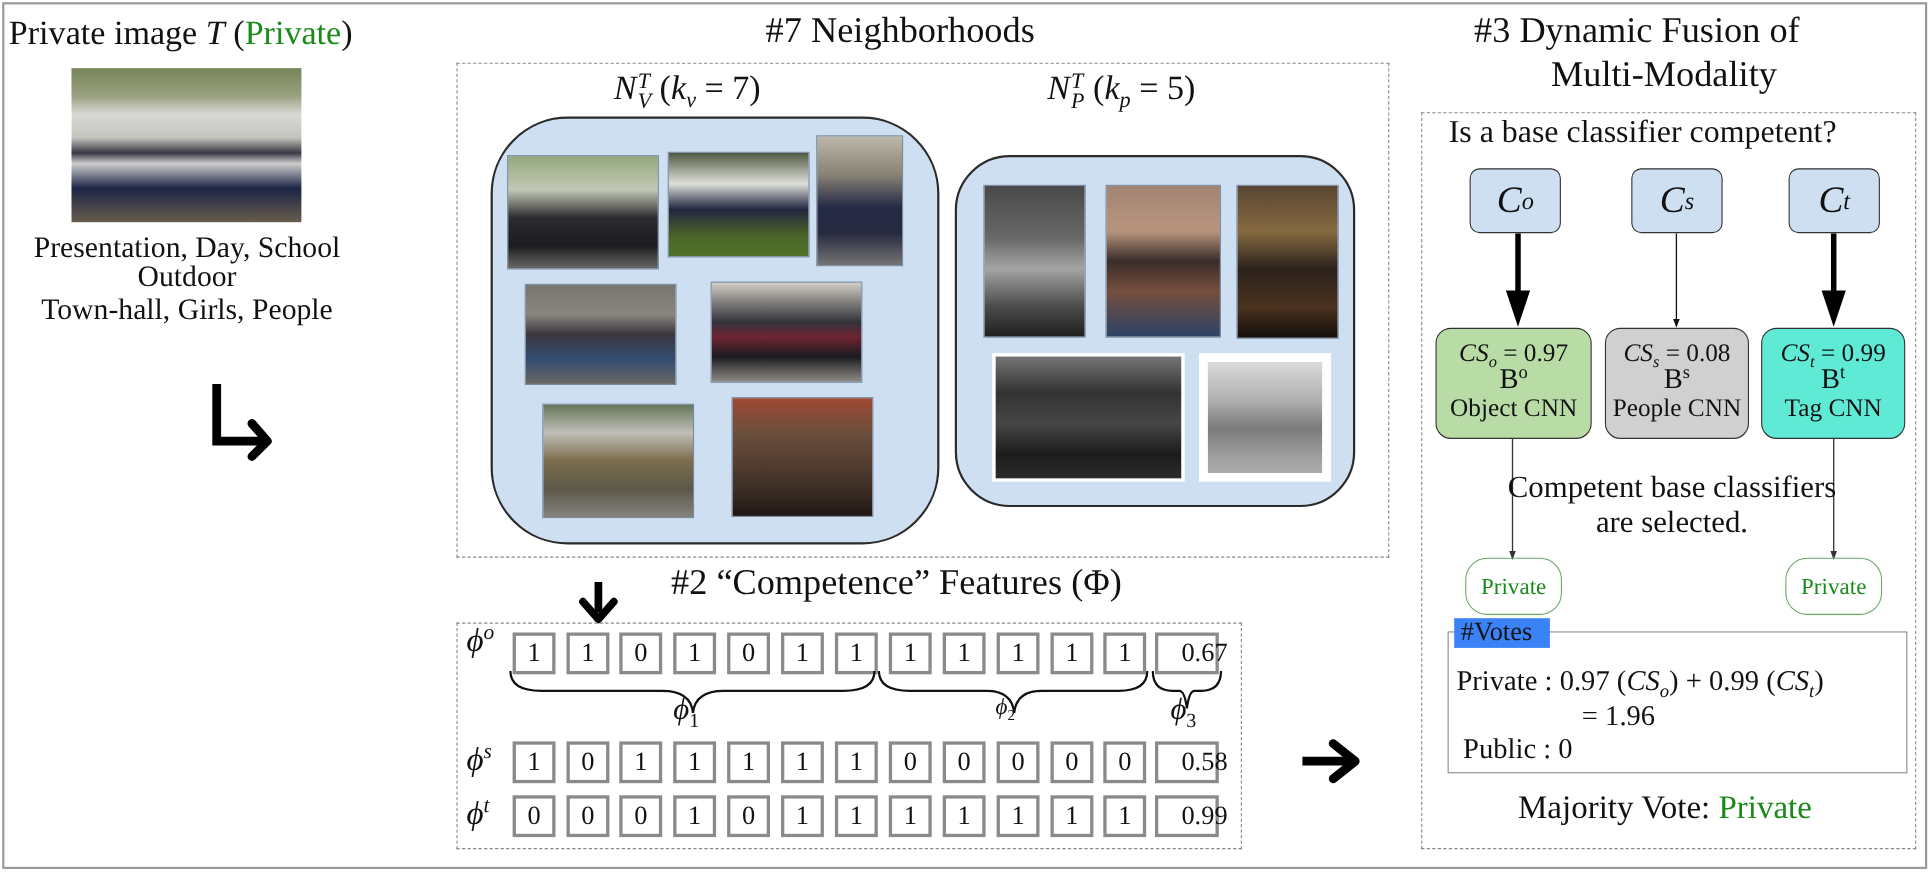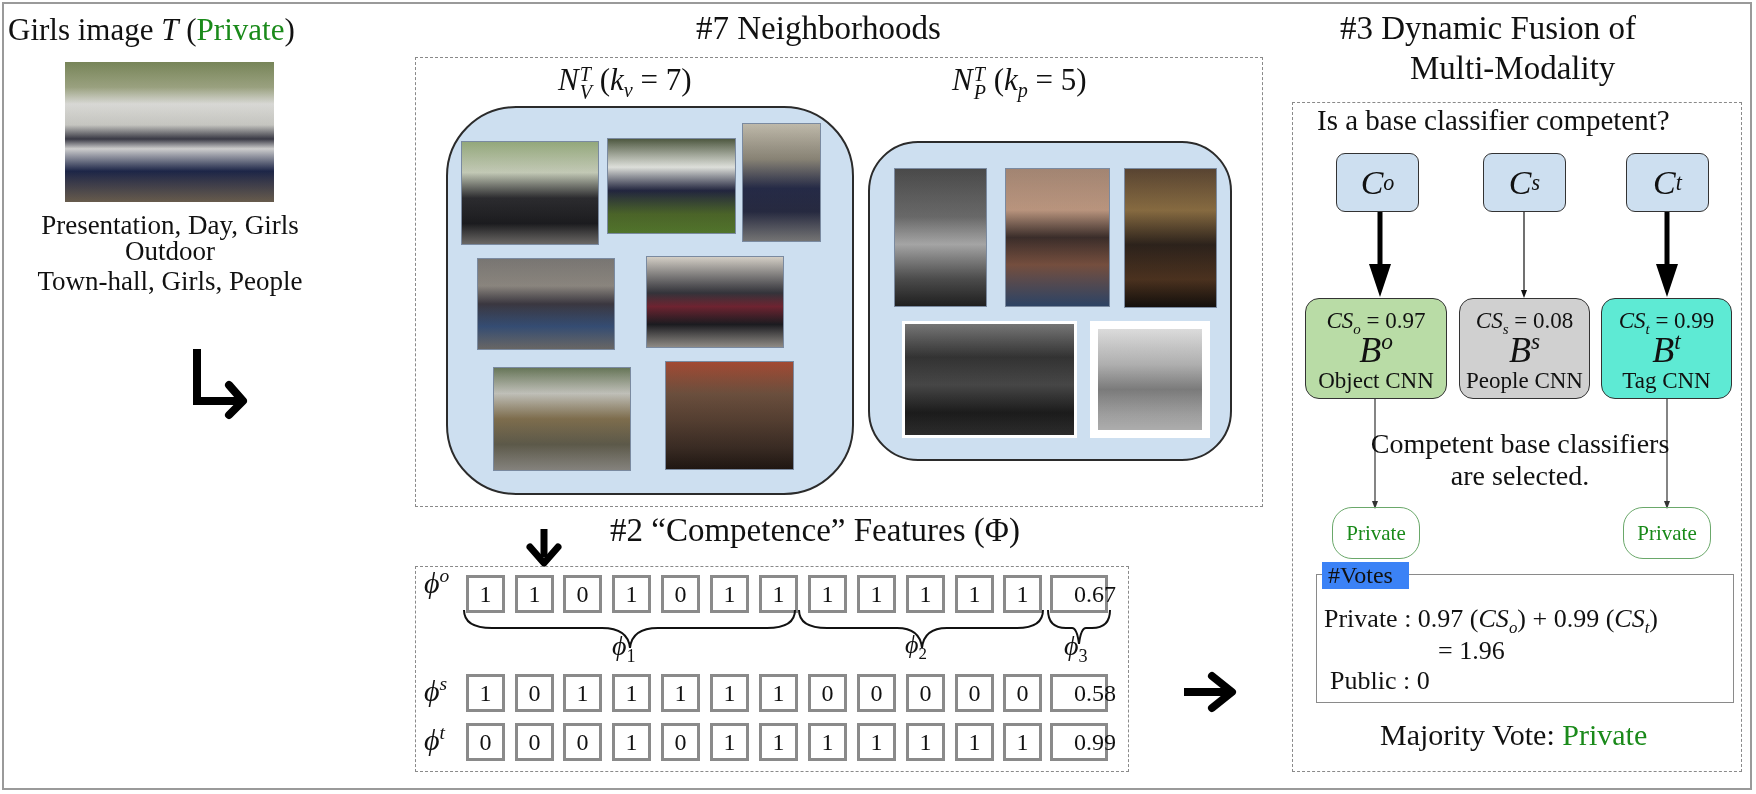--- a/index.html
+++ b/index.html
@@ -14,44 +14,44 @@
   sup, sub { font-size: 0.65em; line-height: 0; }
   
   .photo { position: absolute; border: 1px solid #7a8aa0; box-sizing: border-box; overflow: hidden; }
   .photo::after { content: ""; position: absolute; inset: 0; background: linear-gradient(180deg, rgba(255,255,255,0.08), rgba(0,0,0,0.25)); }
   .nb { position: absolute; background: #cddff0; border: 2px solid #2b2b2b; box-sizing: border-box; }
   
   .cbox { position: absolute; background: #cddff0; border: 1.5px solid #333; border-radius: 9px; box-sizing: border-box;
           display: flex; align-items: center; justify-content: center; font-size: 34px; font-style: italic; }
   .bbox { position: absolute; border: 1.5px solid #333; border-radius: 14px; box-sizing: border-box; text-align: center; line-height: 1.02; padding-top: 10px; }
   .bbox .cs { font-size: 23px; font-style: italic; white-space: nowrap; }
-  .bbox .b { font-size: 36px; font-style: italic; }
+  .bbox .b { font-size: 26px; }
   .bbox .n { font-size: 23px; white-space: nowrap; }
   .pill { position: absolute; border: 1px solid #6aa86a; border-radius: 20px; box-sizing: border-box; color: #1a8a1a; font-size: 21px;
           display: flex; align-items: center; justify-content: center; }
   
   .cell { position: absolute; width: 39px; height: 38px; border: 3px solid #8a8a8a; box-sizing: border-box;
           display: flex; align-items: center; justify-content: center; font-size: 24px; background: #fff; }
   .cell.wide { width: 58px; padding-left: 32px; }
   .rowlabel { position: absolute; font-size: 30px; font-style: italic; }
 </style>
 </head>
 <body>
 
 <div class="abs frame"></div>
 
 <div class="abs title" style="left:8px; top:12px; font-size:31px;">
-  <span>Girls image </span><span class="it">T</span><span> (</span><span class="green">Private</span><span>)</span>
+  <span>Private image </span><span class="it">T</span><span> (</span><span class="green">Private</span><span>)</span>
 </div>
 
 <div class="photo" style="left:65px; top:62px; width:209px; height:140px; border:none;
      background: linear-gradient(180deg, #6b7a4a 0%, #9aa27c 18%, #e8e8e4 30%, #dcdcd6 45%, #3a3a48 55%, #f3f3f3 62%, #1f2a55 78%, #8a7a66 100%);"></div>
 
 <div class="abs" style="left:0; top:210px; width:340px; text-align:center; font-size:27px; line-height:30px;">
-  <div>Presentation, Day, Girls</div>
+  <div>Presentation, Day, School</div>
   <div style="margin-top:-4px;">Outdoor</div>
   <div>Town-hall, Girls, People</div>
 </div>
 
 <svg class="abs" style="left:185px; top:345px;" width="70" height="75">
   <path d="M12 4 V 56 H 56" stroke="#000" stroke-width="8" fill="none"></path>
   <path d="M44 40 L 58 56 L 44 70" stroke="#000" stroke-width="8" fill="none" stroke-linecap="round" stroke-linejoin="round"></path>
 </svg>
 
 <div class="abs title" style="left:696px; top:10px;">#7 Neighborhoods</div>
@@ -111,21 +111,21 @@
   <div class="cell" style="left:1003px; top:575px;">1</div>
   <div class="cell wide" style="left:1050px; top:575px;">0.67</div>
 </div>
 
 <svg class="abs" style="left:462px; top:608px;" width="670" height="50">
   <path d="M2 2 Q 2 20 30 20 L 140 20 Q 166 20 168 40 Q 170 20 196 20 L 305 20 Q 333 20 333 2" stroke="#111" stroke-width="2" fill="none"></path>
   <path d="M337 2 Q 337 20 365 20 L 435 20 Q 458 20 460 40 Q 462 20 485 20 L 555 20 Q 581 20 581 2" stroke="#111" stroke-width="2" fill="none"></path>
   <path d="M586 2 Q 586 20 604 20 L 610 20 Q 615 20 617 36 Q 619 20 624 20 L 630 20 Q 648 20 648 2" stroke="#111" stroke-width="2" fill="none"></path>
 </svg>
 <div class="abs it" style="left:612px; top:630px; font-size:28px;"><span>ϕ</span><sub style="font-style:normal;">1</sub></div>
-<div class="abs it" style="left:905px; top:630px; font-size:26px;"><span>ϕ</span><sub style="font-style:normal;">2</sub></div>
+<div class="abs it" style="left:905px; top:630px; font-size:21px;"><span>ϕ</span><sub style="font-style:normal;">2</sub></div>
 <div class="abs it" style="left:1064px; top:630px; font-size:28px;"><span>ϕ</span><sub style="font-style:normal;">3</sub></div>
 
 <div>
   <div class="cell" style="left:466px; top:674px;">1</div>
   <div class="cell" style="left:515px; top:674px;">0</div>
   <div class="cell" style="left:563px; top:674px;">1</div>
   <div class="cell" style="left:612px; top:674px;">1</div>
   <div class="cell" style="left:661px; top:674px;">1</div>
   <div class="cell" style="left:710px; top:674px;">1</div>
   <div class="cell" style="left:759px; top:674px;">1</div>

